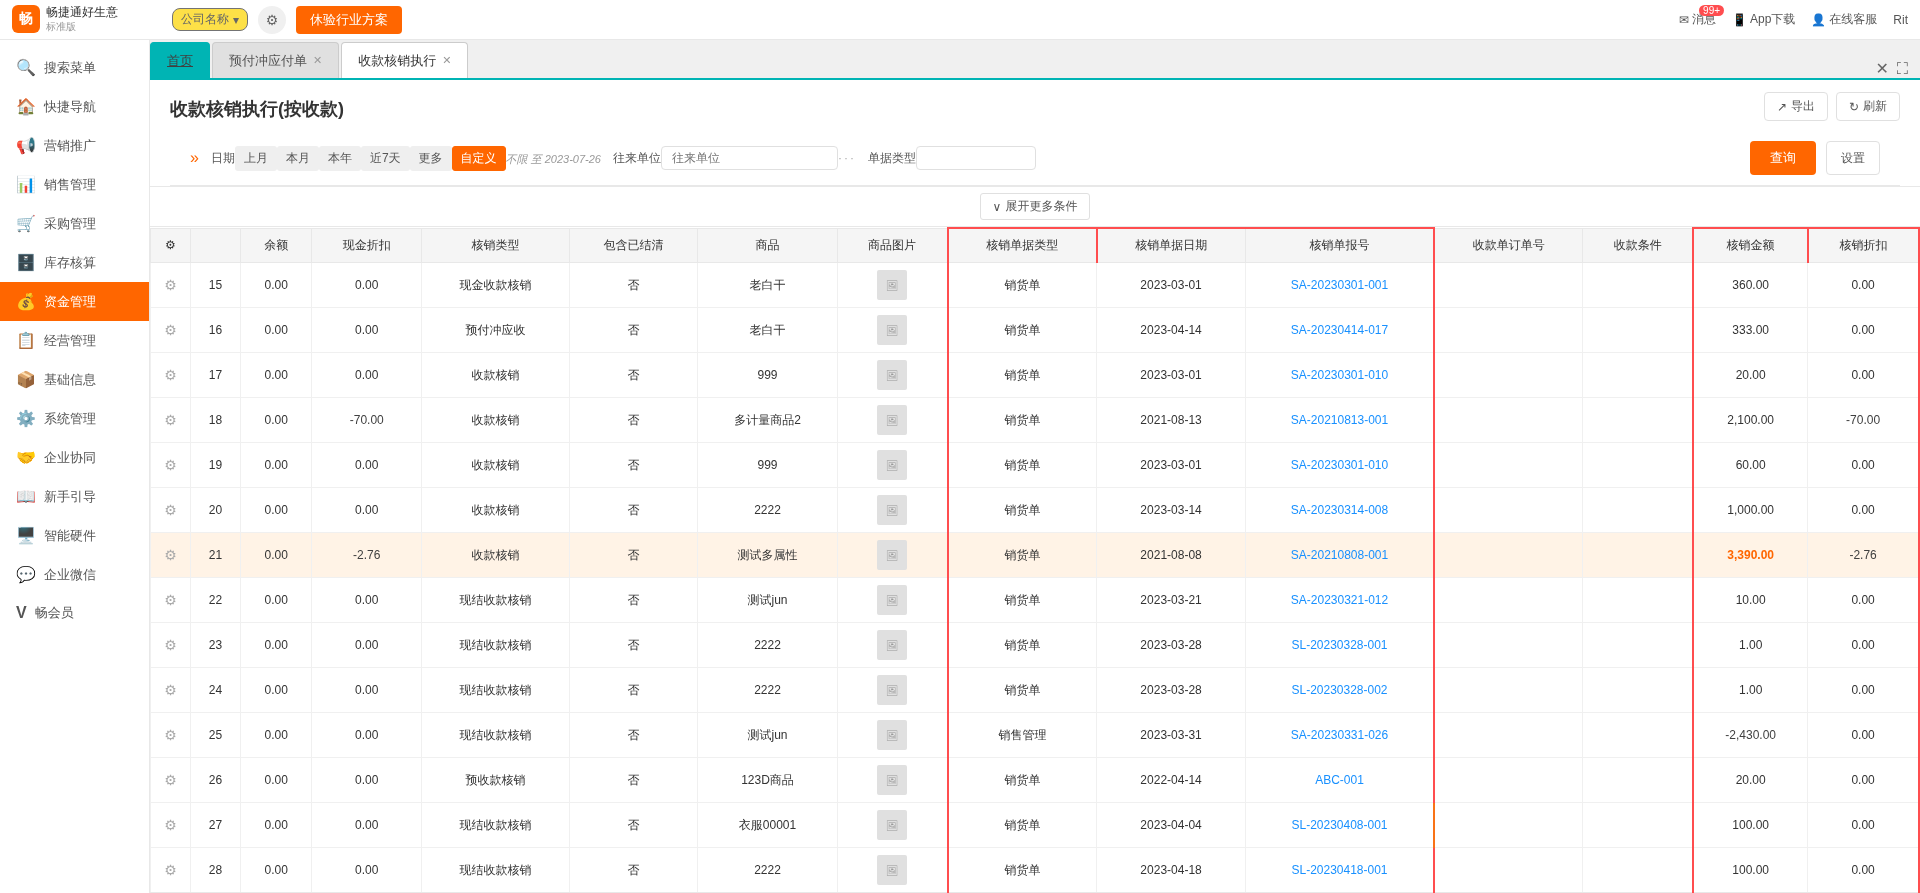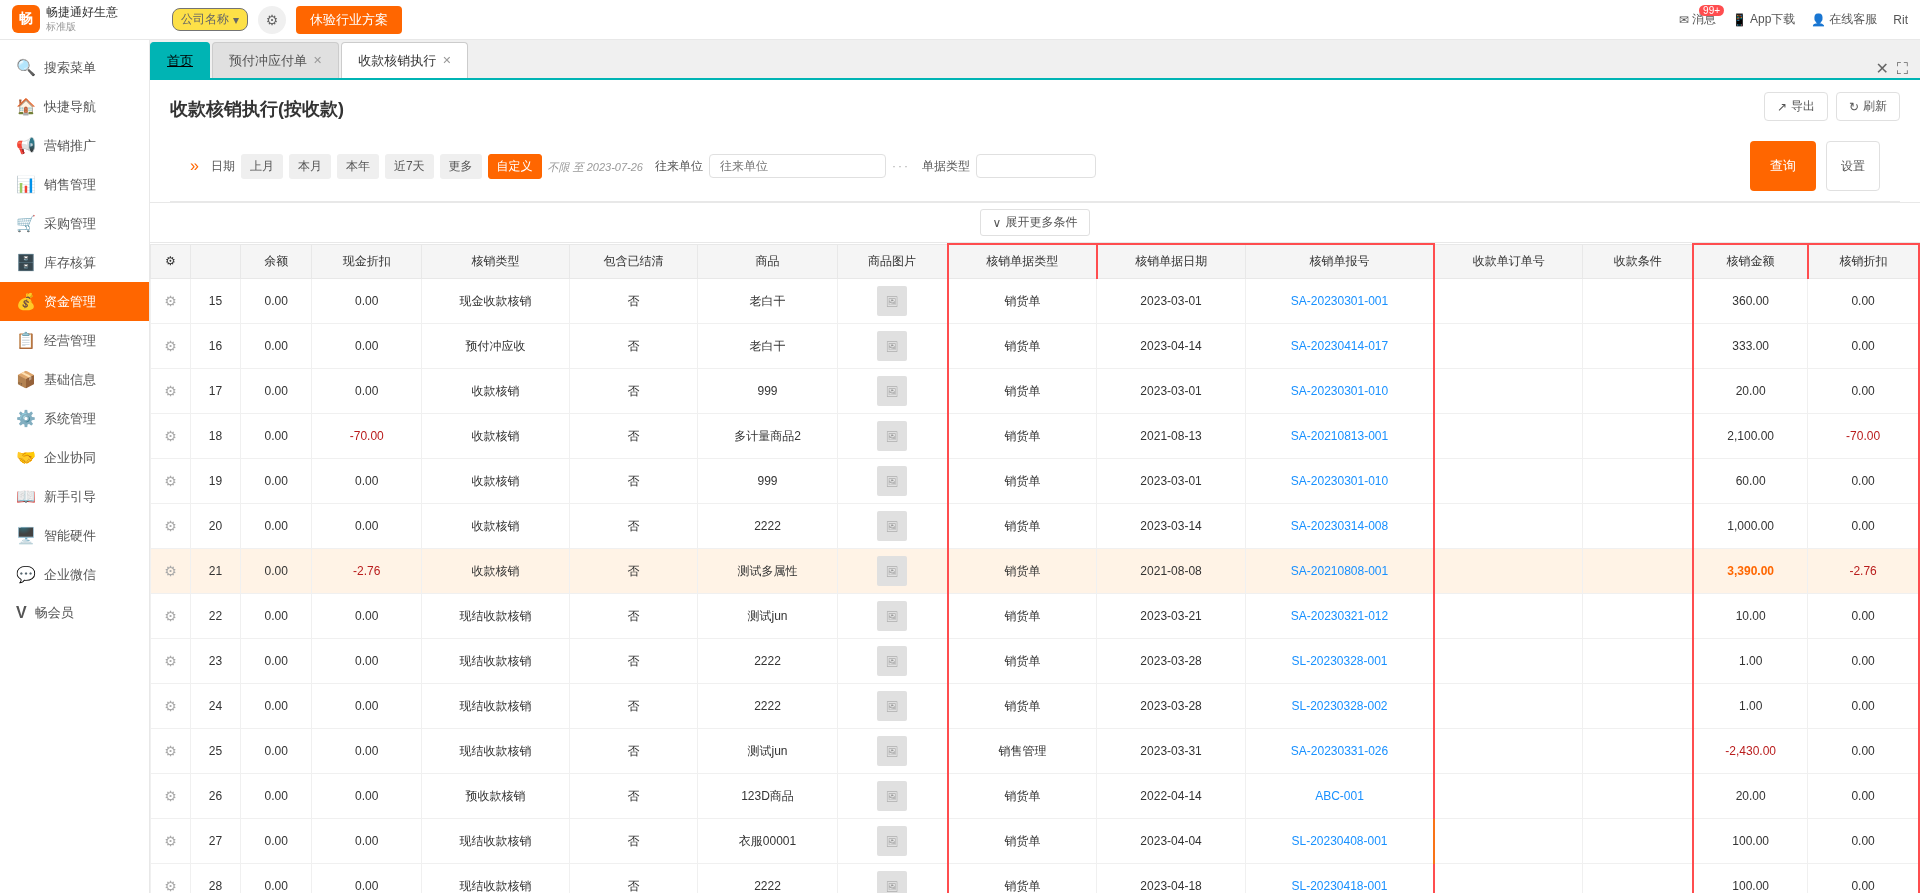--- a/index.html
+++ b/index.html
@@ -25,56 +25,56 @@
     .sidebar-item { display: flex; align-items: center; gap: 8px; padding: 10px 16px; cursor: pointer; color: #555; font-size: 13px; }
     .sidebar-item.active { background: #ff6600; color: white; border-radius: 0; }
     .sidebar-icon { font-size: 16px; flex-shrink: 0; }
 
     
     .main { flex: 1; display: flex; flex-direction: column; overflow: hidden; }
 
     
     .tab-bar { height: 40px; background: #f0f0f0; display: flex; align-items: flex-end; padding-left: 0; border-bottom: 2px solid #00b4b4; position: relative; }
     .tab { display: flex; align-items: center; gap: 6px; padding: 0 16px; height: 36px; background: #e0e0e0; border-radius: 4px 4px 0 0; cursor: pointer; font-size: 13px; color: #555; margin-right: 2px; border: 1px solid #ccc; border-bottom: none; }
-    .tab.home { background: #00b4b4; color: #000000; border-color: #00b4b4; text-decoration: underline; }
+    .tab.home { background: #00b4b4; color: #404040; border-color: #00b4b4; text-decoration: underline; }
     .tab.active { background: white; color: #333; border-color: #ccc; }
     .tab .close-x { font-size: 11px; color: #999; cursor: pointer; }
     .tab-actions { margin-left: auto; display: flex; align-items: center; gap: 8px; padding-right: 12px; }
     .tab-action-btn { font-size: 16px; color: #666; cursor: pointer; }
 
     
     .page-content { flex: 1; background: #f5f5f5; overflow: hidden; display: flex; flex-direction: column; }
     .page-header { background: white; padding: 12px 20px 0 20px; border-bottom: 1px solid #e8e8e8; }
     .page-title-row { display: flex; align-items: flex-end; justify-content: space-between; margin-bottom: 10px; }
     .page-title { font-size: 18px; font-weight: 600; color: #333; }
     .header-actions { display: flex; gap: 8px; }
     .action-btn { display: flex; align-items: center; gap: 4px; padding: 5px 12px; border: 1px solid #e0e0e0; border-radius: 4px; background: white; cursor: pointer; font-size: 12px; color: #555; }
 
     
     .filter-bar { background: white; padding: 10px 20px; border-bottom: 1px solid #e8e8e8; display: flex; align-items: center; gap: 12px; flex-wrap: wrap; }
-    .filter-group { display: flex; align-items: center; gap: 6px; font-size: 12px; color: #555; }
+    .filter-group { display: flex; align-items: center; font-size: 12px; color: #555; }
     .filter-label { color: #555; white-space: nowrap; }
     .date-btn { padding: 3px 8px; border-radius: 3px; border: 1px solid transparent; cursor: pointer; font-size: 12px; color: #555; }
     .date-btn.custom { background: #ff6600; color: white; border-color: #ff6600; }
     .date-range { font-size: 11px; color: #999; margin-top: 2px; }
     .filter-input { border: 1px solid #e0e0e0; border-radius: 4px; padding: 4px 10px; font-size: 12px; min-width: 160px; color: #333; }
     .filter-dots { color: #aaa; letter-spacing: 2px; }
     .filter-select { border: 1px solid #e0e0e0; border-radius: 4px; padding: 4px 24px 4px 10px; font-size: 12px; color: #333; appearance: none; background: white; min-width: 120px; cursor: pointer; }
-    .query-btn { background: #ff6600; color: white; border: none; border-radius: 4px; padding: 16px 20px; font-size: 13px; cursor: pointer; }
+    .query-btn { background: #ff6600; color: white; border: none; border-radius: 4px; padding: 8px 20px; font-size: 13px; cursor: pointer; }
     .settings-btn { background: white; color: #555; border: 1px solid #e0e0e0; border-radius: 4px; padding: 5px 14px; font-size: 12px; cursor: pointer; margin-left: 4px; }
     .expand-btn { display: flex; align-items: center; gap: 4px; padding: 4px 12px; background: white; border: 1px solid #e0e0e0; border-radius: 3px; cursor: pointer; font-size: 12px; color: #555; }
 
     
     .table-wrapper { flex: 1; overflow: auto; padding: 0; background: white; margin: 0; }
     table { width: 100%; border-collapse: collapse; font-size: 12px; }
     thead th { background: #f5f5f5; border: 1px solid #e8e8e8; padding: 8px 10px; text-align: center; font-weight: 500; color: #333; white-space: nowrap; position: sticky; top: 0; z-index: 1; }
     tbody td { border: 1px solid #f0f0f0; padding: 7px 10px; text-align: center; color: #333; white-space: nowrap; }
     tbody tr.highlighted { background: #fff3e6; }
     .link-text { color: #1890ff; cursor: pointer; text-decoration: none; }
-    .red-text { color: #b91c1c; }
+    .red-text { color: #404040; }
     .gear-col { color: #aaa; font-size: 14px; cursor: pointer; }
 
     
     .totals-row td { background: #fafafa; font-weight: 500; border-top: 2px solid #e8e8e8; }
 
     
     .table-wrapper::-webkit-scrollbar { width: 6px; height: 6px; }
     .table-wrapper::-webkit-scrollbar-thumb { background: #ccc; border-radius: 3px; }
 
     .expand-row { display: flex; justify-content: center; padding: 6px 0; background: white; border-bottom: 1px solid #e8e8e8; }

